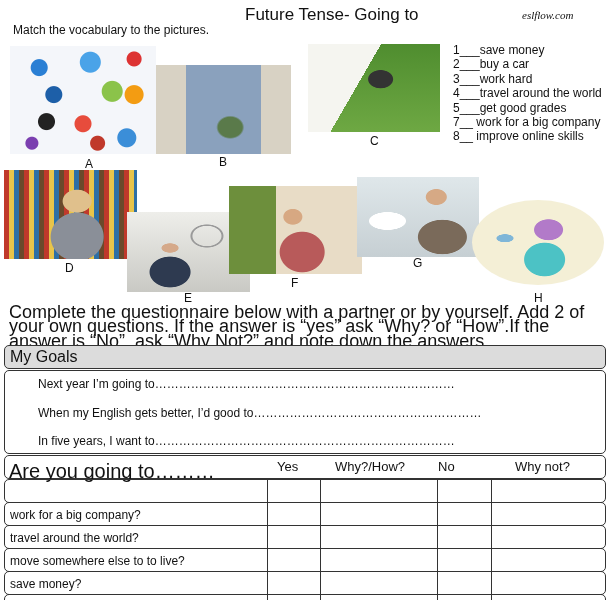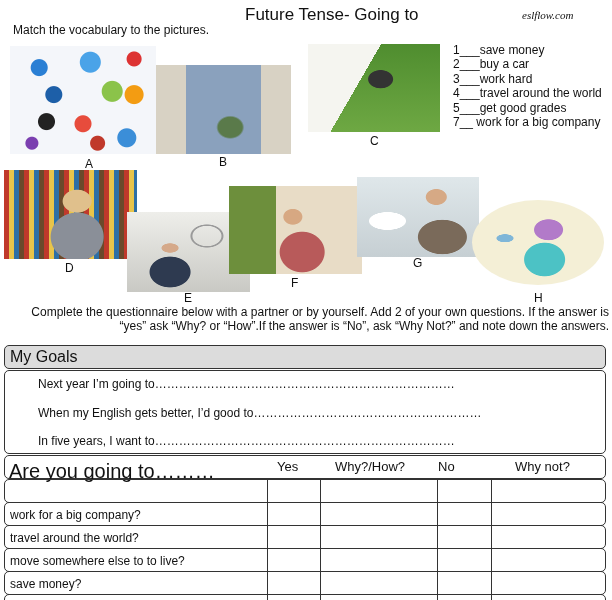--- a/index.html
+++ b/index.html
@@ -48,21 +48,21 @@
   .picG{left:357px;top:177px;width:122px;height:80px;background:
     radial-gradient(ellipse at 25% 55%,#fff 0 18px,transparent 19px),
     radial-gradient(ellipse at 65% 25%,#d6a985 0 10px,transparent 11px),
     radial-gradient(ellipse at 70% 75%,#7a6a5a 0 24px,transparent 25px),
     linear-gradient(#dfe7ea,#c6cfd3);}
   .picH{left:472px;top:200px;width:132px;height:85px;border-radius:50%;background:
     radial-gradient(ellipse at 55% 70%,#4cc2c5 0 20px,transparent 21px),
     radial-gradient(ellipse at 58% 35%,#b27ac9 0 14px,transparent 15px),
     radial-gradient(ellipse at 25% 45%,#7fb6d8 0 8px,transparent 9px),
     #f4efd6;}
-  .para{left:9px;top:305px;width:600px;font-size:12px;line-height:14.4px;text-align:right;}
+  .para{left:9px;top:305px;width:600px;font-size:18px;line-height:14.4px;}
   .goals-head{left:4px;top:345px;width:602px;height:24px;border:1px solid #333;border-radius:5px;background:#dcdcdc;box-sizing:border-box;font-size:16px;padding:2px 0 0 5px;}
   .goals-body{left:4px;top:370px;width:602px;height:84px;border:1px solid #333;border-radius:5px;box-sizing:border-box;}
   .goal-line{position:absolute;left:5px;font-size:12px;margin-left:28px;}
   .table{left:4px;top:455px;width:602px;}
   .trow{position:absolute;left:0;width:602px;box-sizing:border-box;border:1px solid #333;border-radius:5px;}
   .thead{top:0;height:24px;}
   .th{position:absolute;top:3px;font-size:13px;}
   .th-main{left:4px;top:4px;font-size:20px;}
   .cell{position:absolute;top:0;bottom:0;border-left:1px solid #333;}
   .rtext{position:absolute;left:5px;top:5px;font-size:12px;}
@@ -92,20 +92,21 @@
 <div class="lbl" style="left:413px;top:256px">G</div>
 <div class="lbl" style="left:534px;top:291px">H</div>
 
 <div class="abs vocab">
   <div>1___save money</div>
   <div>2___buy a car</div>
   <div>3___work hard</div>
   <div>4___travel around the world</div>
   <div>5___get good grades</div>
   <div>7__ work for a big company</div>
+  <div>8__ improve online skills</div>
 </div>
 
 <div class="abs para">Complete the questionnaire below with a partner or by yourself. Add 2 of your own questions. If the answer is “yes” ask  “Why? or “How”.If the answer is “No”, ask “Why Not?” and note  down the answers.</div>
 
 <div class="abs goals-head">My Goals</div>
 <div class="abs goals-body">
   <div class="goal-line" style="top:6px">Next year I’m going to…………………………………………………………………</div>
   <div class="goal-line" style="top:35px">When my English gets better, I’d good to…………………………………………………</div>
   <div class="goal-line" style="top:63px">In five years, I want to…………………………………………………………………</div>
 </div>

